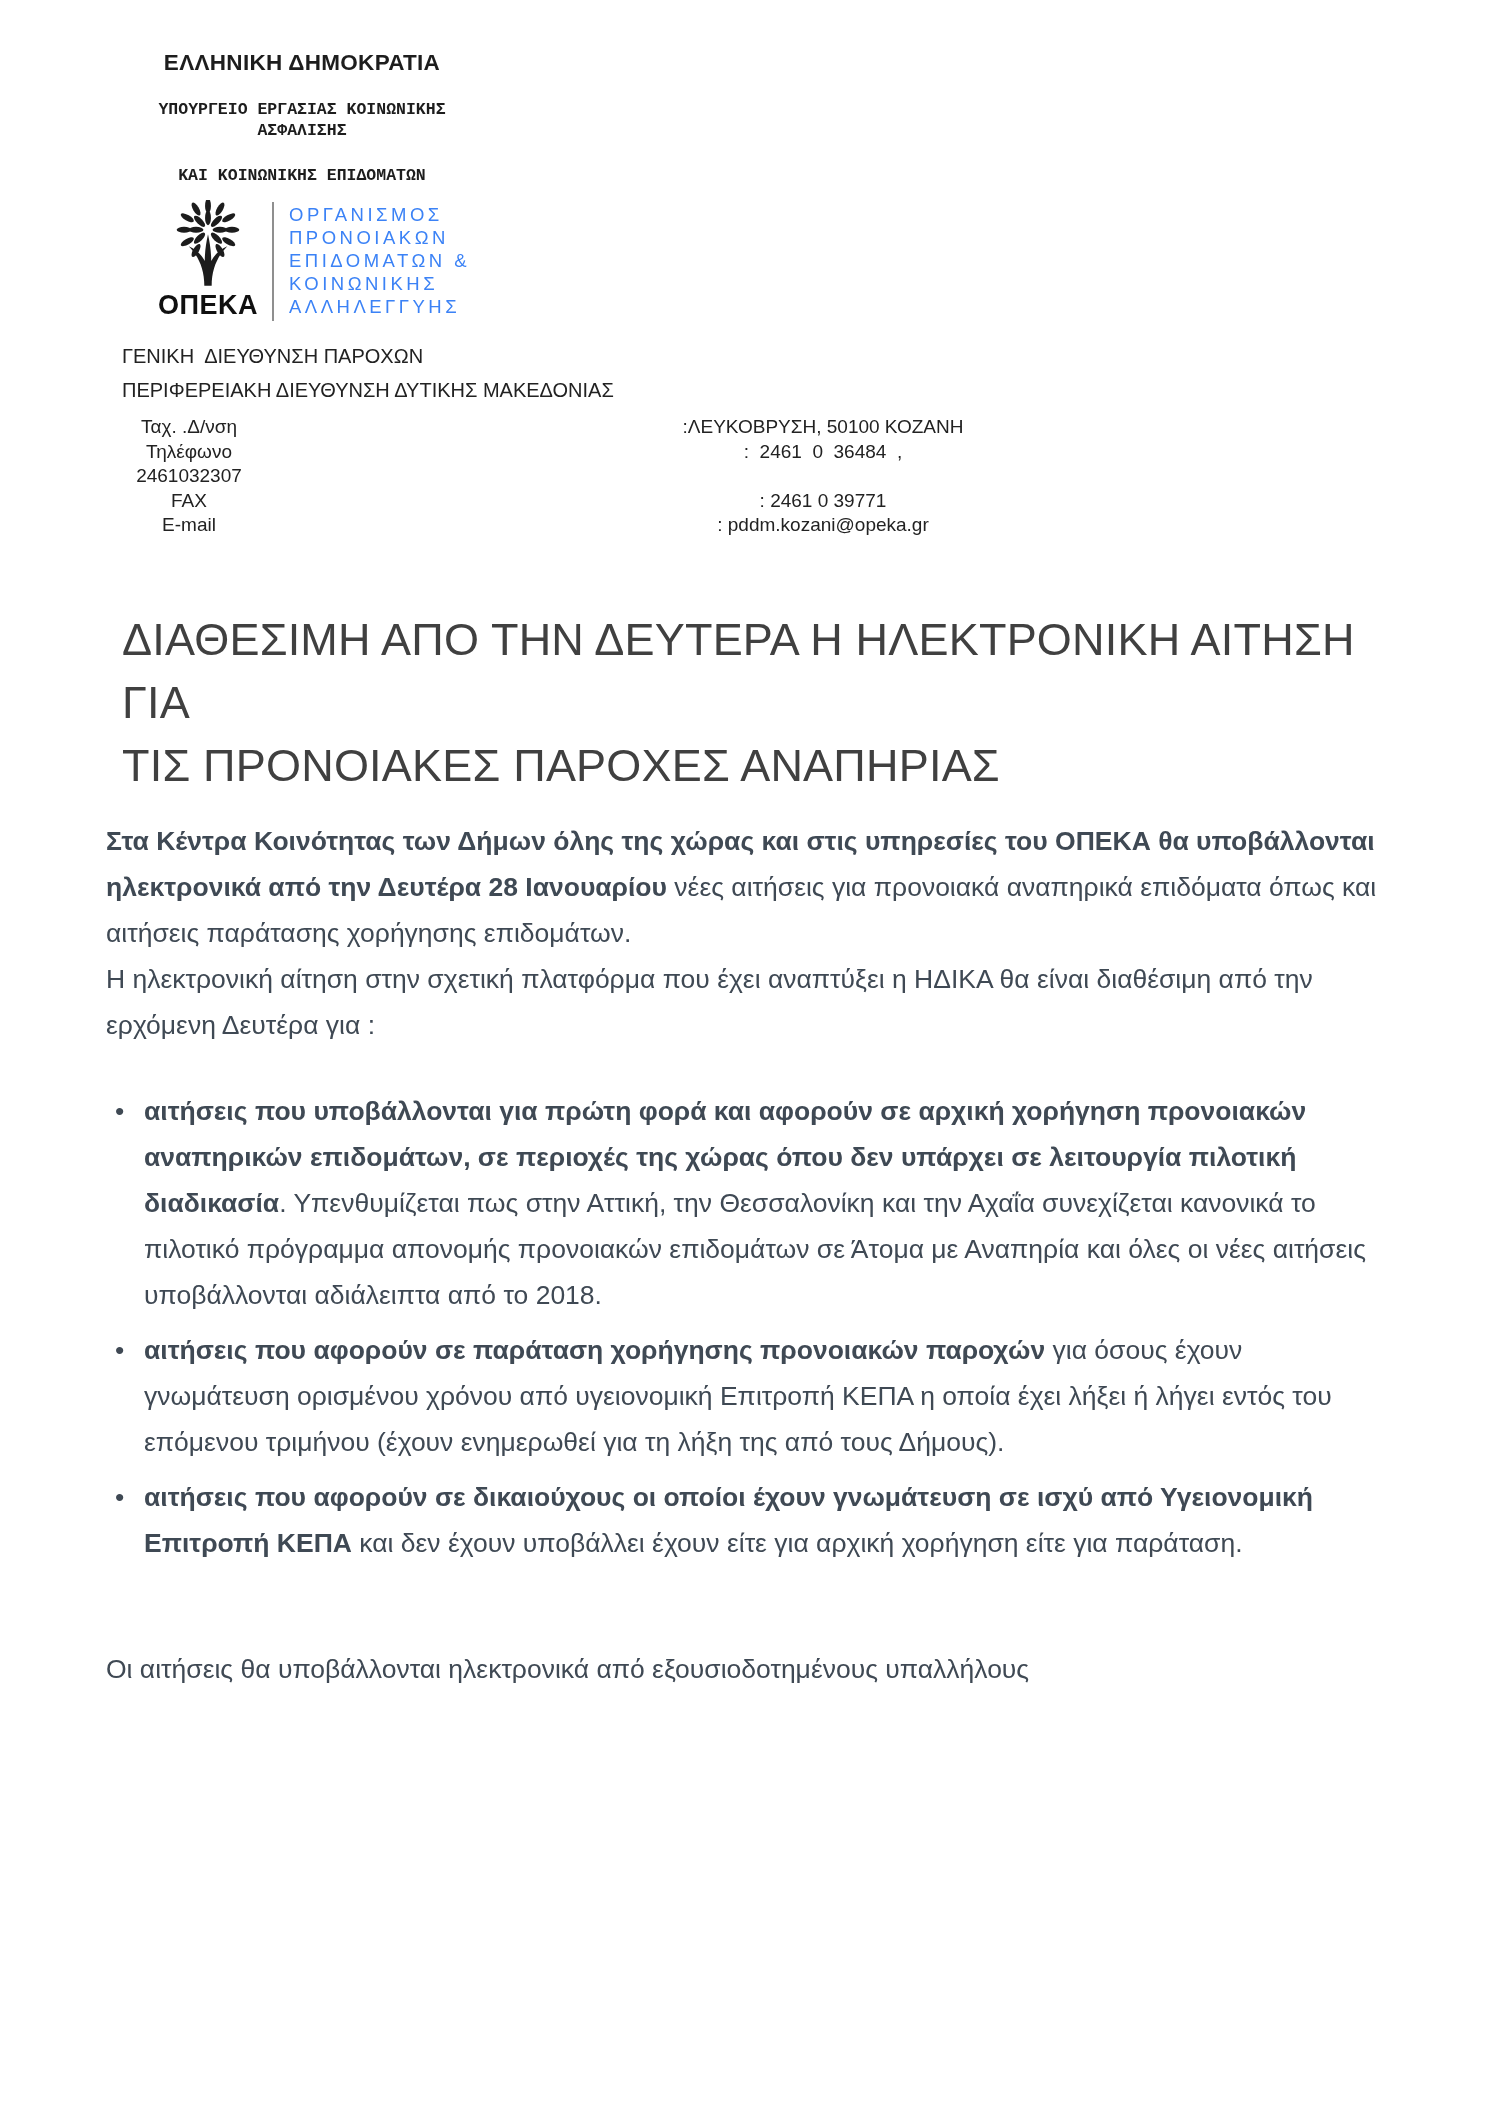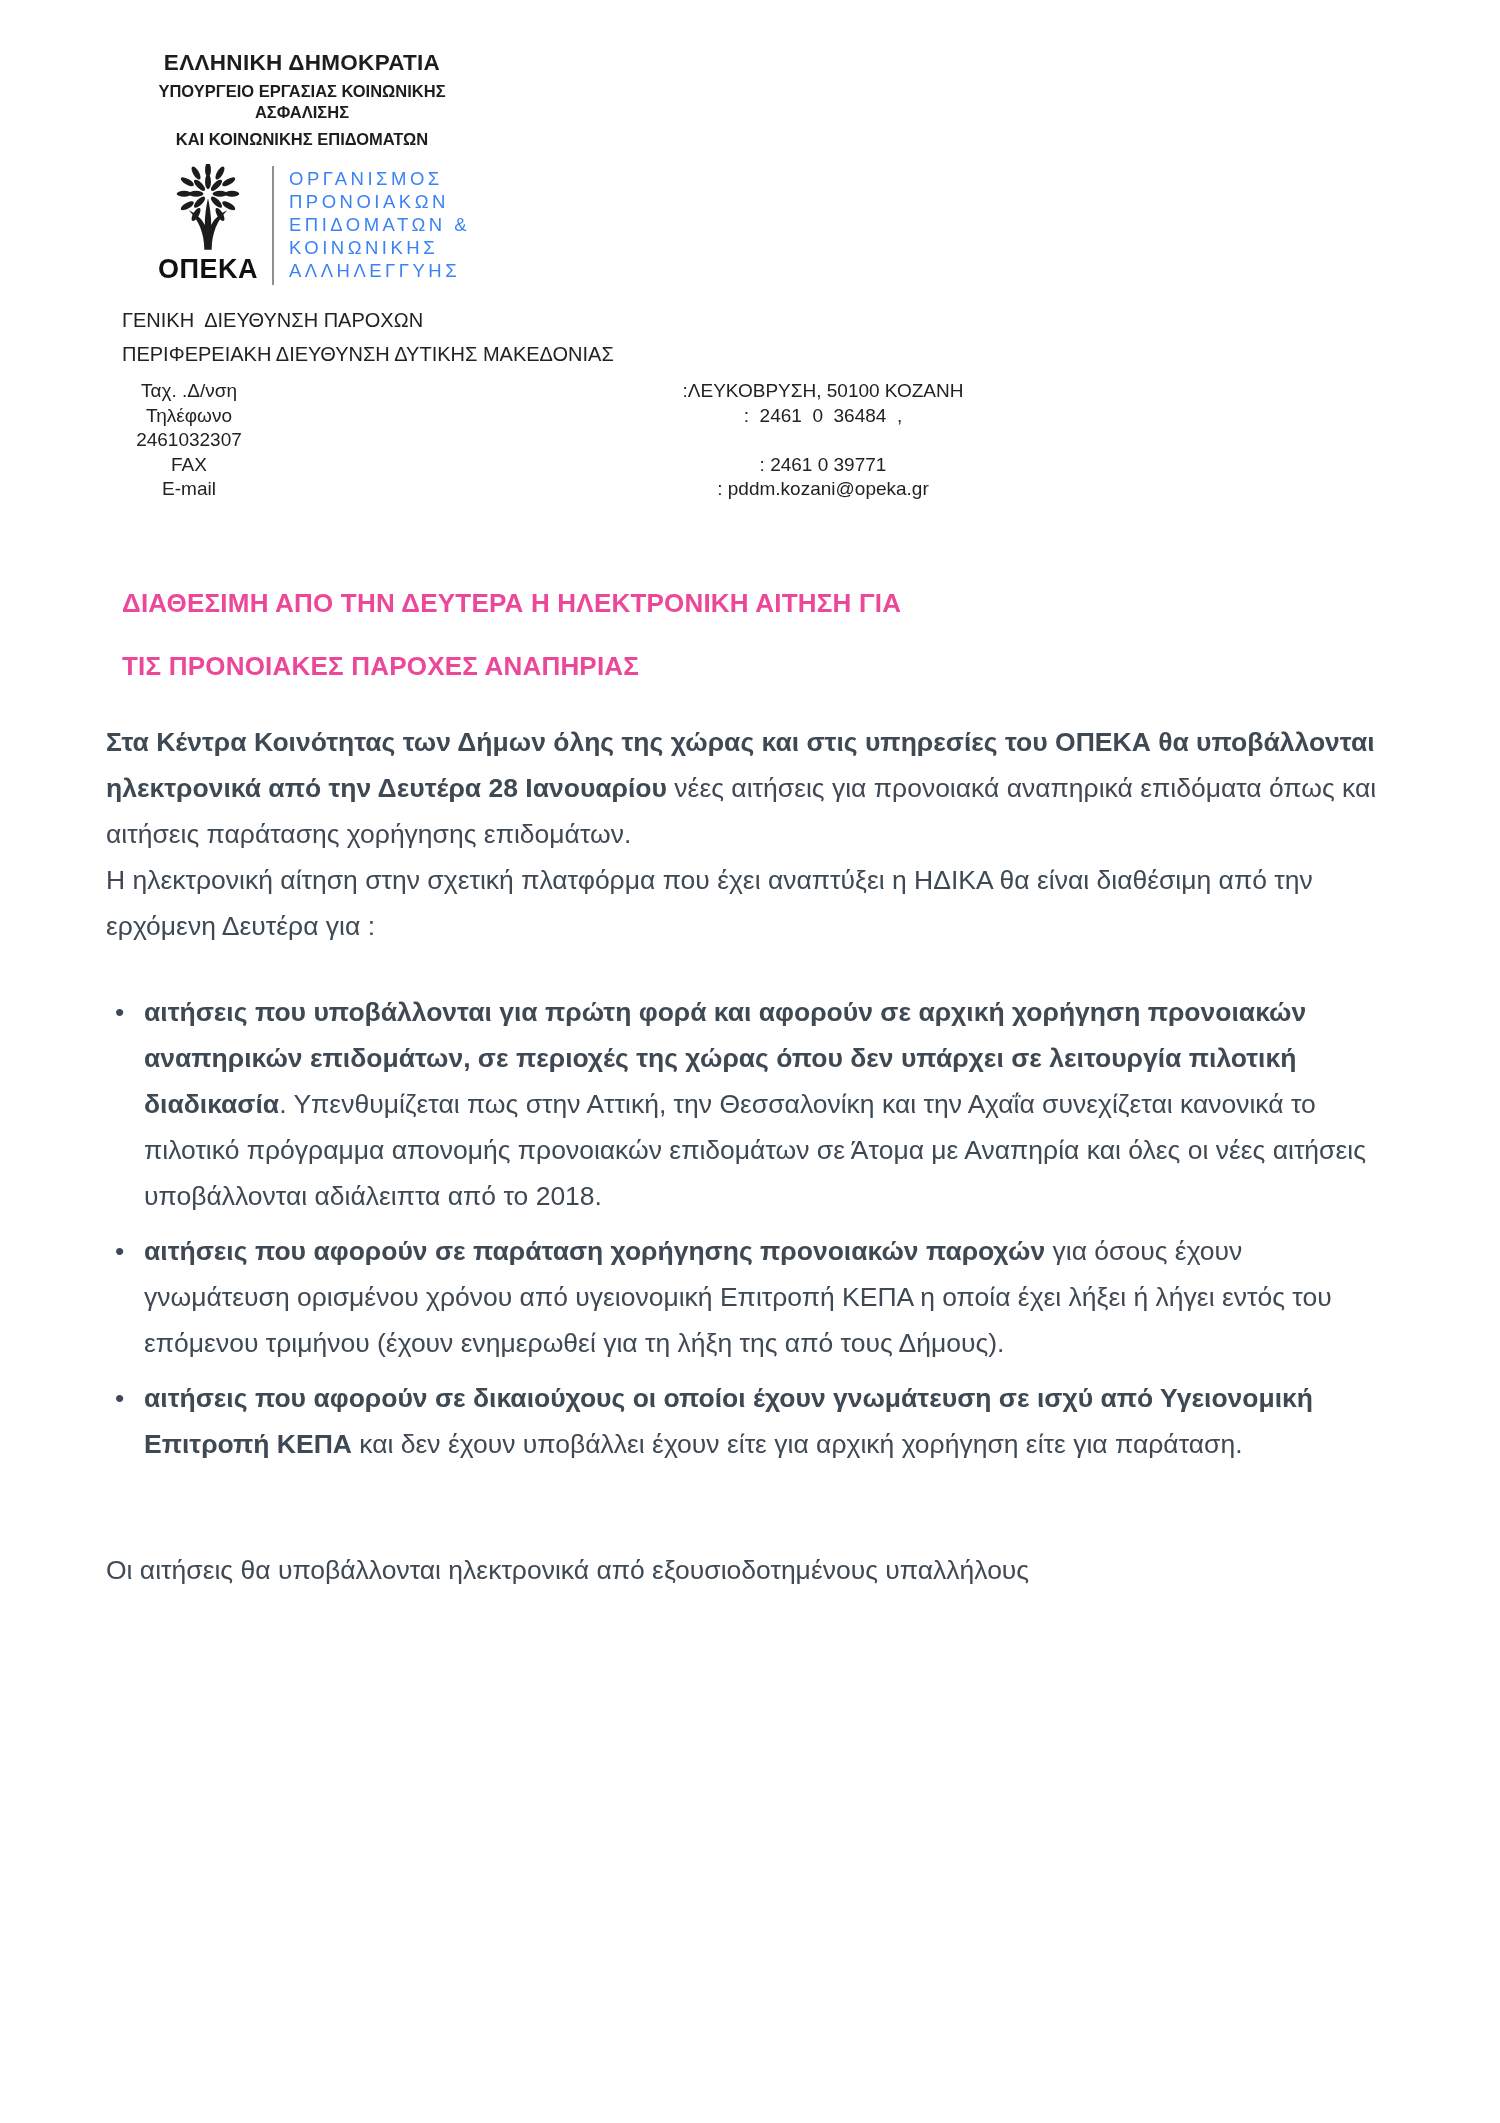--- a/index.html
+++ b/index.html
@@ -13,21 +13,21 @@
     padding:50px 110px 0 106px;
     overflow:hidden;
     margin:0 auto;
   }
 
   
   .letterhead { color:#1d1d1d; margin-left:16px; }
 
   .gov-block { width:360px; text-align:center; }
   .gov-republic { font-size:22.5px; font-weight:700; letter-spacing:.3px; }
-  .gov-ministry { font-size:16.5px; font-weight:700; line-height:1.3; margin-top:5px; }
+  .gov-ministry { font-size:16.5px; font-weight:700; line-height:1.3; margin-top:23px;font-family:Liberation Mono, monospace; }
 
   .logo-row { display:flex; align-items:stretch; margin:14px 0 0 38px; }
   .logo-block { display:flex; flex-direction:column; align-items:center; width:96px; }
   .logo-acronym { font-size:27px; font-weight:700; letter-spacing:.5px; color:#101010; margin-top:2px; }
   .logo-divider { width:2px; background:#8f8f8f; margin:2px 15px 2px 16px; }
   .org-lines {
     display:flex; flex-direction:column; justify-content:space-between;
     padding:3px 0 5px 0;
     font-size:18.5px; letter-spacing:3.5px; color:#3b82f6; line-height:23px;
   }
@@ -36,22 +36,22 @@
   .dept.second { margin-top:11px; }
 
   .contact-grid { margin-top:13px; font-size:19px; color:#222;text-align:center; }
   .contact-row { display:grid; grid-template-columns:134px 1fr; line-height:24.5px; }
   .contact-label, .contact-value { white-space:pre-wrap; }
 
   
   .article { margin-top:70px; }
 
   .article-title {
-    font-size:26px; line-height:63px; font-weight:700;
-    color:#ec4899; letter-spacing:.2px;
+    font-size:45px; line-height:63px; font-weight:400;
+    color:#404040; letter-spacing:.2px;
     padding-left:16px; max-width:1300px;
   }
 
   .article-body {
     margin-top:21px;
     font-size:26.5px; line-height:46px;
     color:#3f4954;
     max-width:1292px;
   }
   .article-body p { margin:0; }

